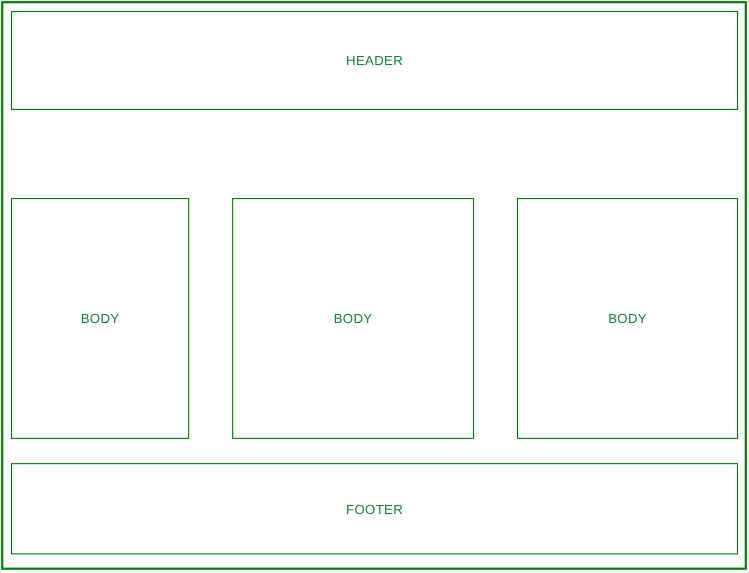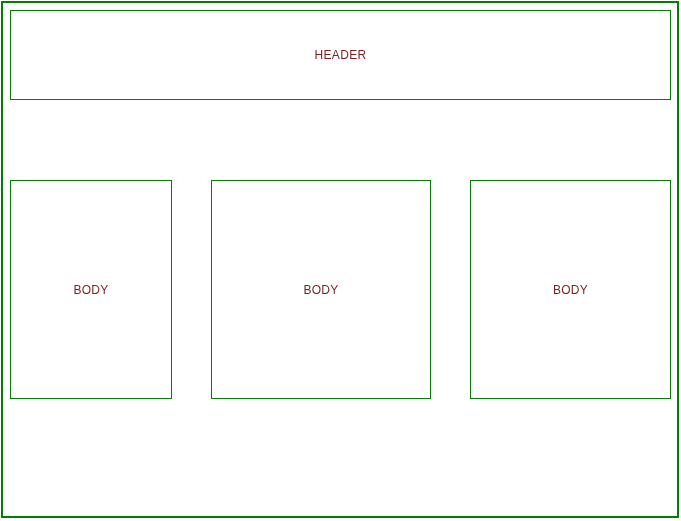--- a/index.html
+++ b/index.html
@@ -27,21 +27,21 @@
   .box {
     position: absolute;
     border: 1px solid #008000;
     box-sizing: border-box;
     background: #ffffff;
     display: flex;
     align-items: center;
     justify-content: center;
   }
   .box-label {
-    color: #7f1d1d;
+    color: #15803d;
     font-size: 12px;
     letter-spacing: 0.3px;
     white-space: nowrap;
   }
   .header-box { left: 10px; top: 10px;  width: 661px; height: 90px; }
   .nav-box    { left: 10px; top: 111px; width: 661px; height: 47px; }
   .body-box-1 { left: 10px;  top: 180px; width: 162px; height: 219px; }
   .body-box-2 { left: 211px; top: 180px; width: 220px; height: 219px; }
   .body-box-3 { left: 470px; top: 180px; width: 201px; height: 219px; }
   .footer-box { left: 10px; top: 421px; width: 661px; height: 83px; }
@@ -62,13 +62,16 @@
   </div>
 
   <div class="box body-box-2">
     <span class="box-label">BODY</span>
   </div>
 
   <div class="box body-box-3">
     <span class="box-label">BODY</span>
   </div>
 
+  <div class="box footer-box">
+    <span class="box-label">FOOTER</span>
+  </div>
 </div>
 
 </body></html>

